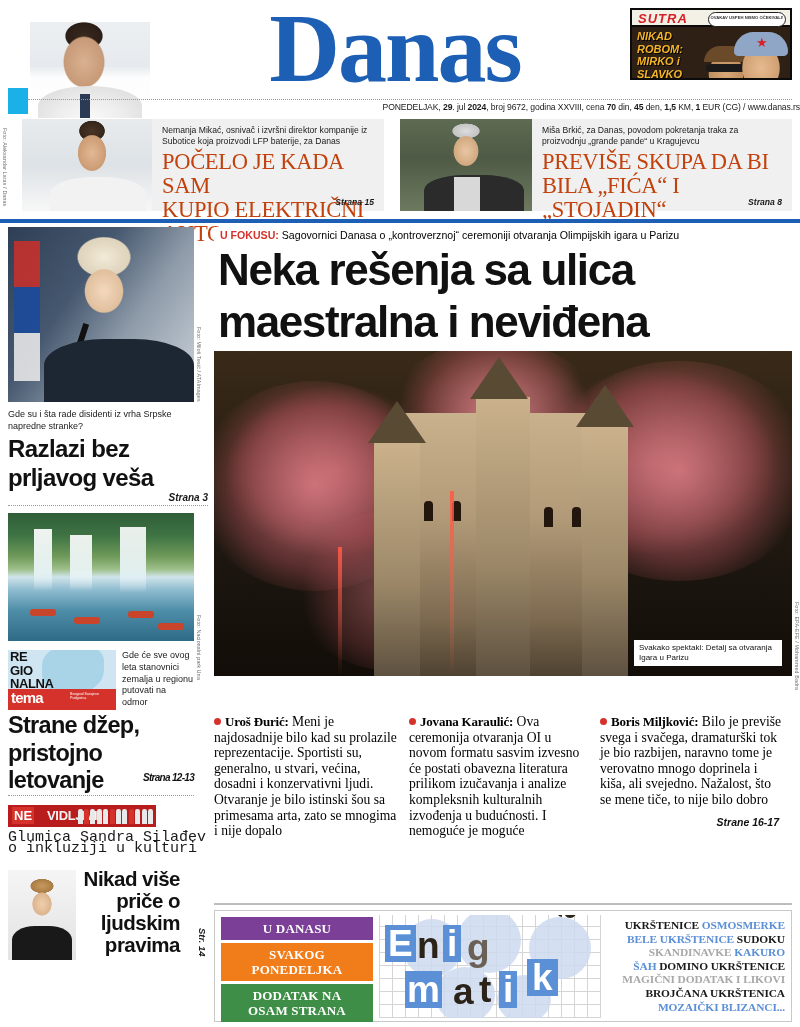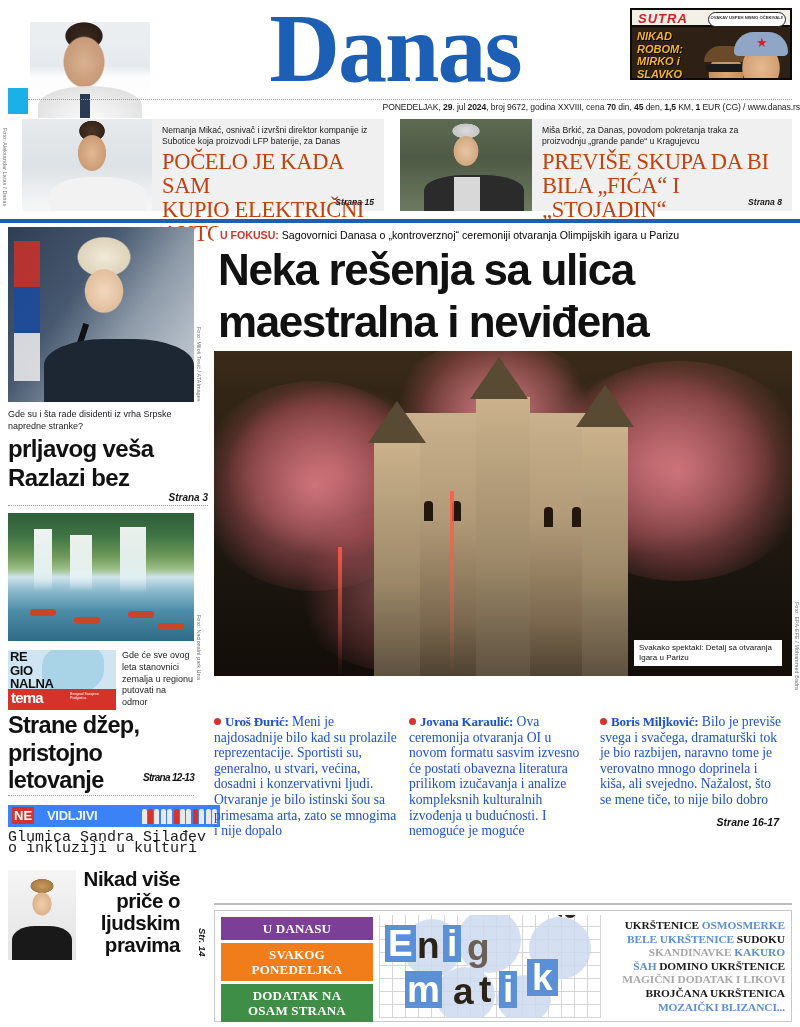--- a/index.html
+++ b/index.html
@@ -235,21 +235,21 @@
   .tema-kicker {
     position:absolute; left:114px; top:0; width:72px;
     font-size:9px; line-height:11.8px; color:#1a1a1a;
   }
   .tema-head {
     font-weight:bold; font-size:23.5px; line-height:24.5px;
     letter-spacing:-0.7px; color:#111; margin-top:3px;
   }
 
   .nev-banner {
-    position:relative; width:212px; height:22px; background:#3b82f6;
+    position:relative; width:148px; height:22px; background:#b91c1c;
     margin-top:9px; overflow:hidden;padding-left:40px;
   }
   .nev-banner .ne {
     position:absolute; left:4px; top:2px;
     background:#d6322c; color:#fff; font-weight:bold; font-size:13px;
     line-height:17px; padding:0 2px;
   }
   .nev-banner .vid {
     position:absolute; left:39px; top:2px;
     color:#f2f2f2; font-weight:bold; font-size:13px; line-height:17px;
@@ -336,21 +336,21 @@
   .quotes { position:absolute; left:214px; top:487px; width:578px; height:180px; }
   .q { position:absolute; top:0; width:183px; }
   .q1 { left:0; } .q2 { left:195px; } .q3 { left:386px; }
   .q .dot {
     display:inline-block; width:7px; height:7px; border-radius:50%;
     background:#d6322c; margin-right:4px; vertical-align:1px;
   }
   .q .nm { font-weight:bold; font-size:13px; letter-spacing:-0.2px; }
   .q .txt {
     font-family:"Liberation Serif", serif;
-    font-size:13.6px; line-height:15.6px; color:#1d4ed8;
+    font-size:13.6px; line-height:15.6px; color:#000000;
   }
   .q-page {
     position:absolute; right:4px; bottom:-20px;
     font-weight:bold; font-style:italic; font-size:10.5px; color:#111;
   }
 
   
   .ad {
     position:absolute; left:214px; top:683px; width:578px; height:112px;
     border:1px solid #c9c9c9; background:#fff;
@@ -463,22 +463,22 @@
 
       <div class="rail-photo">
         <div class="rp-a">
             <div class="flag"></div>
             <div class="mic"></div>
             <div class="torso"></div>
           </div>
       </div>
       <div class="vcredit" style="left:188px; top:100px; height:78px;">Foto: Miloš Tesić / ATAImages</div>
       <div class="rail-kicker">Gde su i šta rade disidenti iz vrha Srpske napredne stranke?</div>
+      <div class="rail-head">Razlazi bez</div>
       <div class="rail-head">prljavog veša</div>
-      <div class="rail-head">Razlazi bez</div>
       <div class="rail-page">Strana 3</div>
       <div class="rail-dots"></div>
 
       <div class="rail-photo2">
         <div class="rp-b">
           <div class="fall1"></div>
             <div class="fall2"></div>
             <div class="fall3"></div>
           <div class="boat" style="left:22px; top:96px;"></div>
           <div class="boat" style="left:66px; top:104px;"></div>

